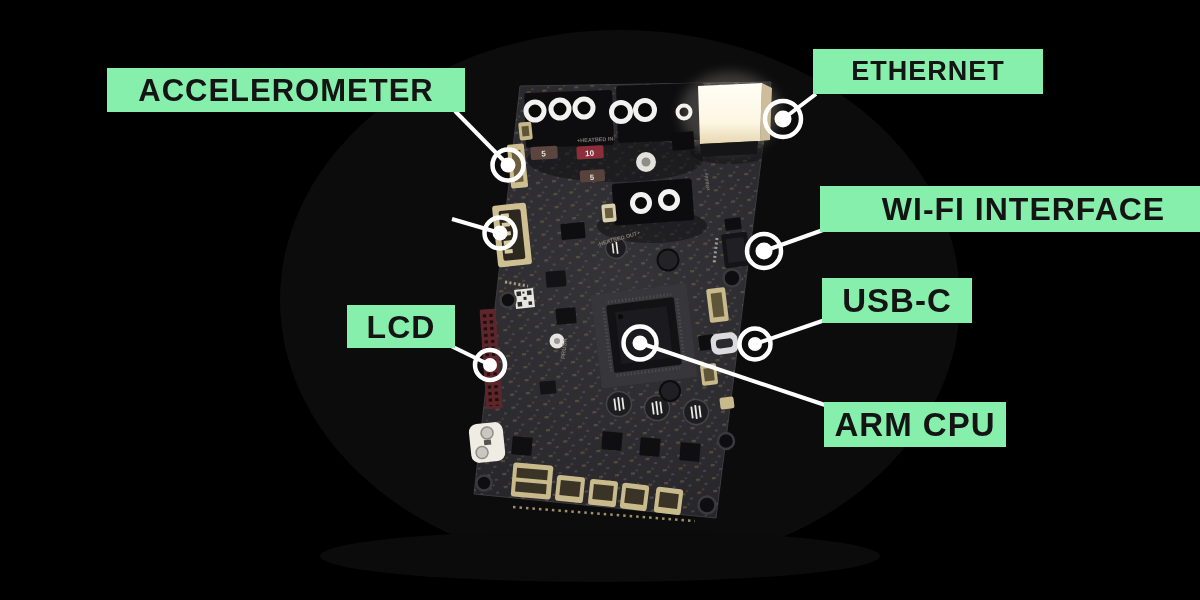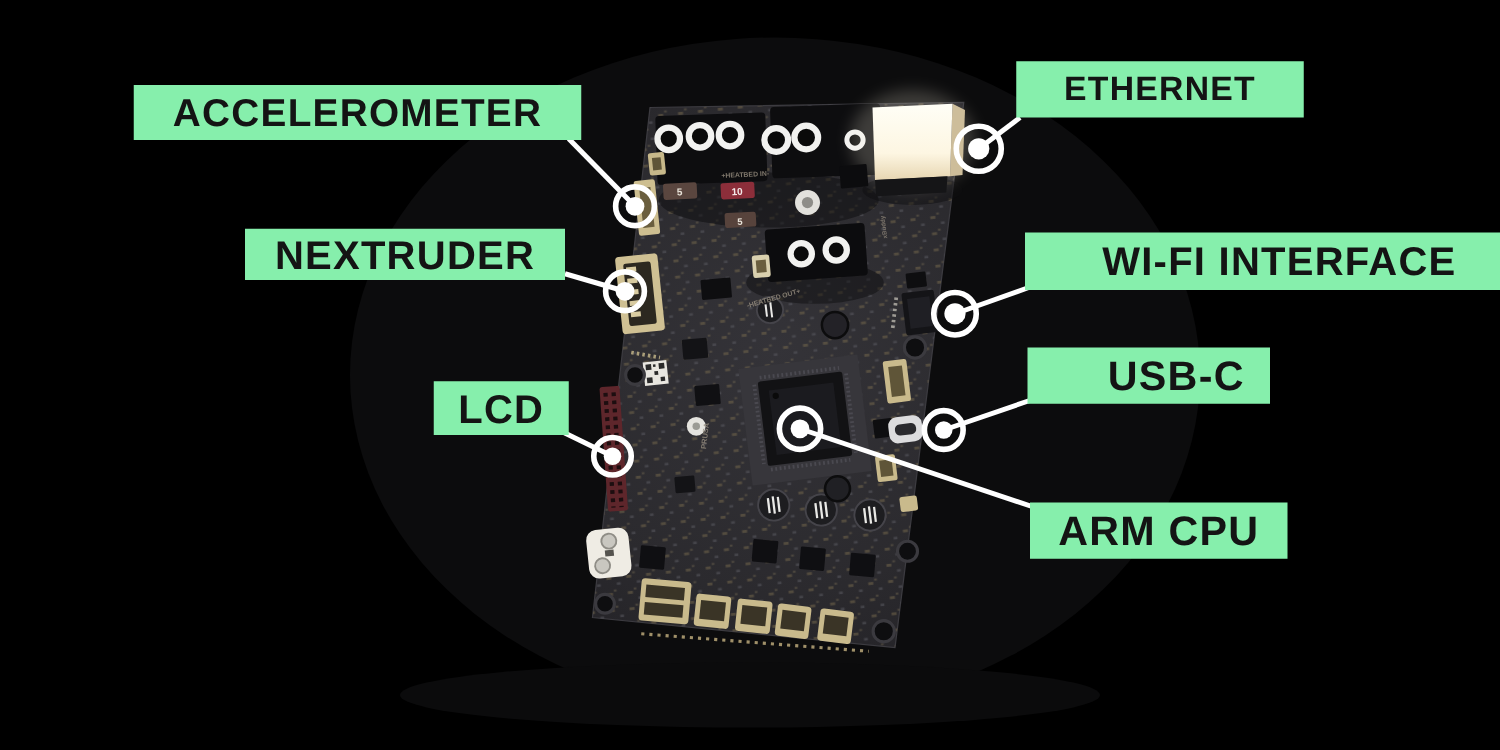--- a/index.html
+++ b/index.html
@@ -7,22 +7,22 @@
          font-family:"Liberation Sans","DejaVu Sans",sans-serif;}
   .stage svg{position:absolute;left:0;top:0;width:1200px;height:600px;}
   .lbl{position:absolute;background:#86efac;color:#141414;display:flex;align-items:center;
        justify-content:center;font-weight:700;letter-spacing:1px;font-size:32px;line-height:1;
        white-space:nowrap;}
   .co0{left:107px;top:68px;width:358px;height:44px;font-size:31px;}
   .co1{left:196px;top:183px;width:256px;height:41px;}
   .co2{left:347px;top:305px;width:108px;height:43px;text-align:right;}
   .co3{left:813px;top:49px;width:230px;height:45px;font-size:27px;}
   .co4{left:820px;top:186px;width:407px;height:46px;}
-  .co5{left:822px;top:278px;width:150px;height:45px;font-size:33px;padding-left:44px;}
-  .co6{left:824px;top:402px;width:206px;height:45px;font-size:33px;text-align:right;}
+  .co5{left:822px;top:278px;width:150px;height:45px;font-size:33px;}
+  .co6{left:824px;top:402px;width:182px;height:45px;font-size:33px;text-align:right;}
   .callout-line{stroke:#ffffff;stroke-width:4;}
   .ring{fill:none;stroke:#ffffff;stroke-width:4.5;}
   .dot{fill:#ffffff;}
   text{font-family:"Liberation Sans","DejaVu Sans",sans-serif;}
 </style>
 </head>
 <body>
 
 <div class="stage">
 
@@ -299,20 +299,19 @@
           <circle class="dot" cx="755" cy="344" r="7"></circle>
     </g>
     <g>
       <circle class="ring" cx="640" cy="343" r="16.5"></circle>
           <circle class="dot" cx="640" cy="343" r="7.5"></circle>
     </g>
   </g>
 </svg>
 
   <div class="lbl co0">ACCELEROMETER</div>
-  <div class="lbl co1">NEXTRUDER</div>
   <div class="lbl co2">LCD</div>
   <div class="lbl co3">ETHERNET</div>
   <div class="lbl co4">WI-FI INTERFACE</div>
   <div class="lbl co5">USB-C</div>
   <div class="lbl co6">ARM CPU</div>
 
 </div>
 
 </body></html>

